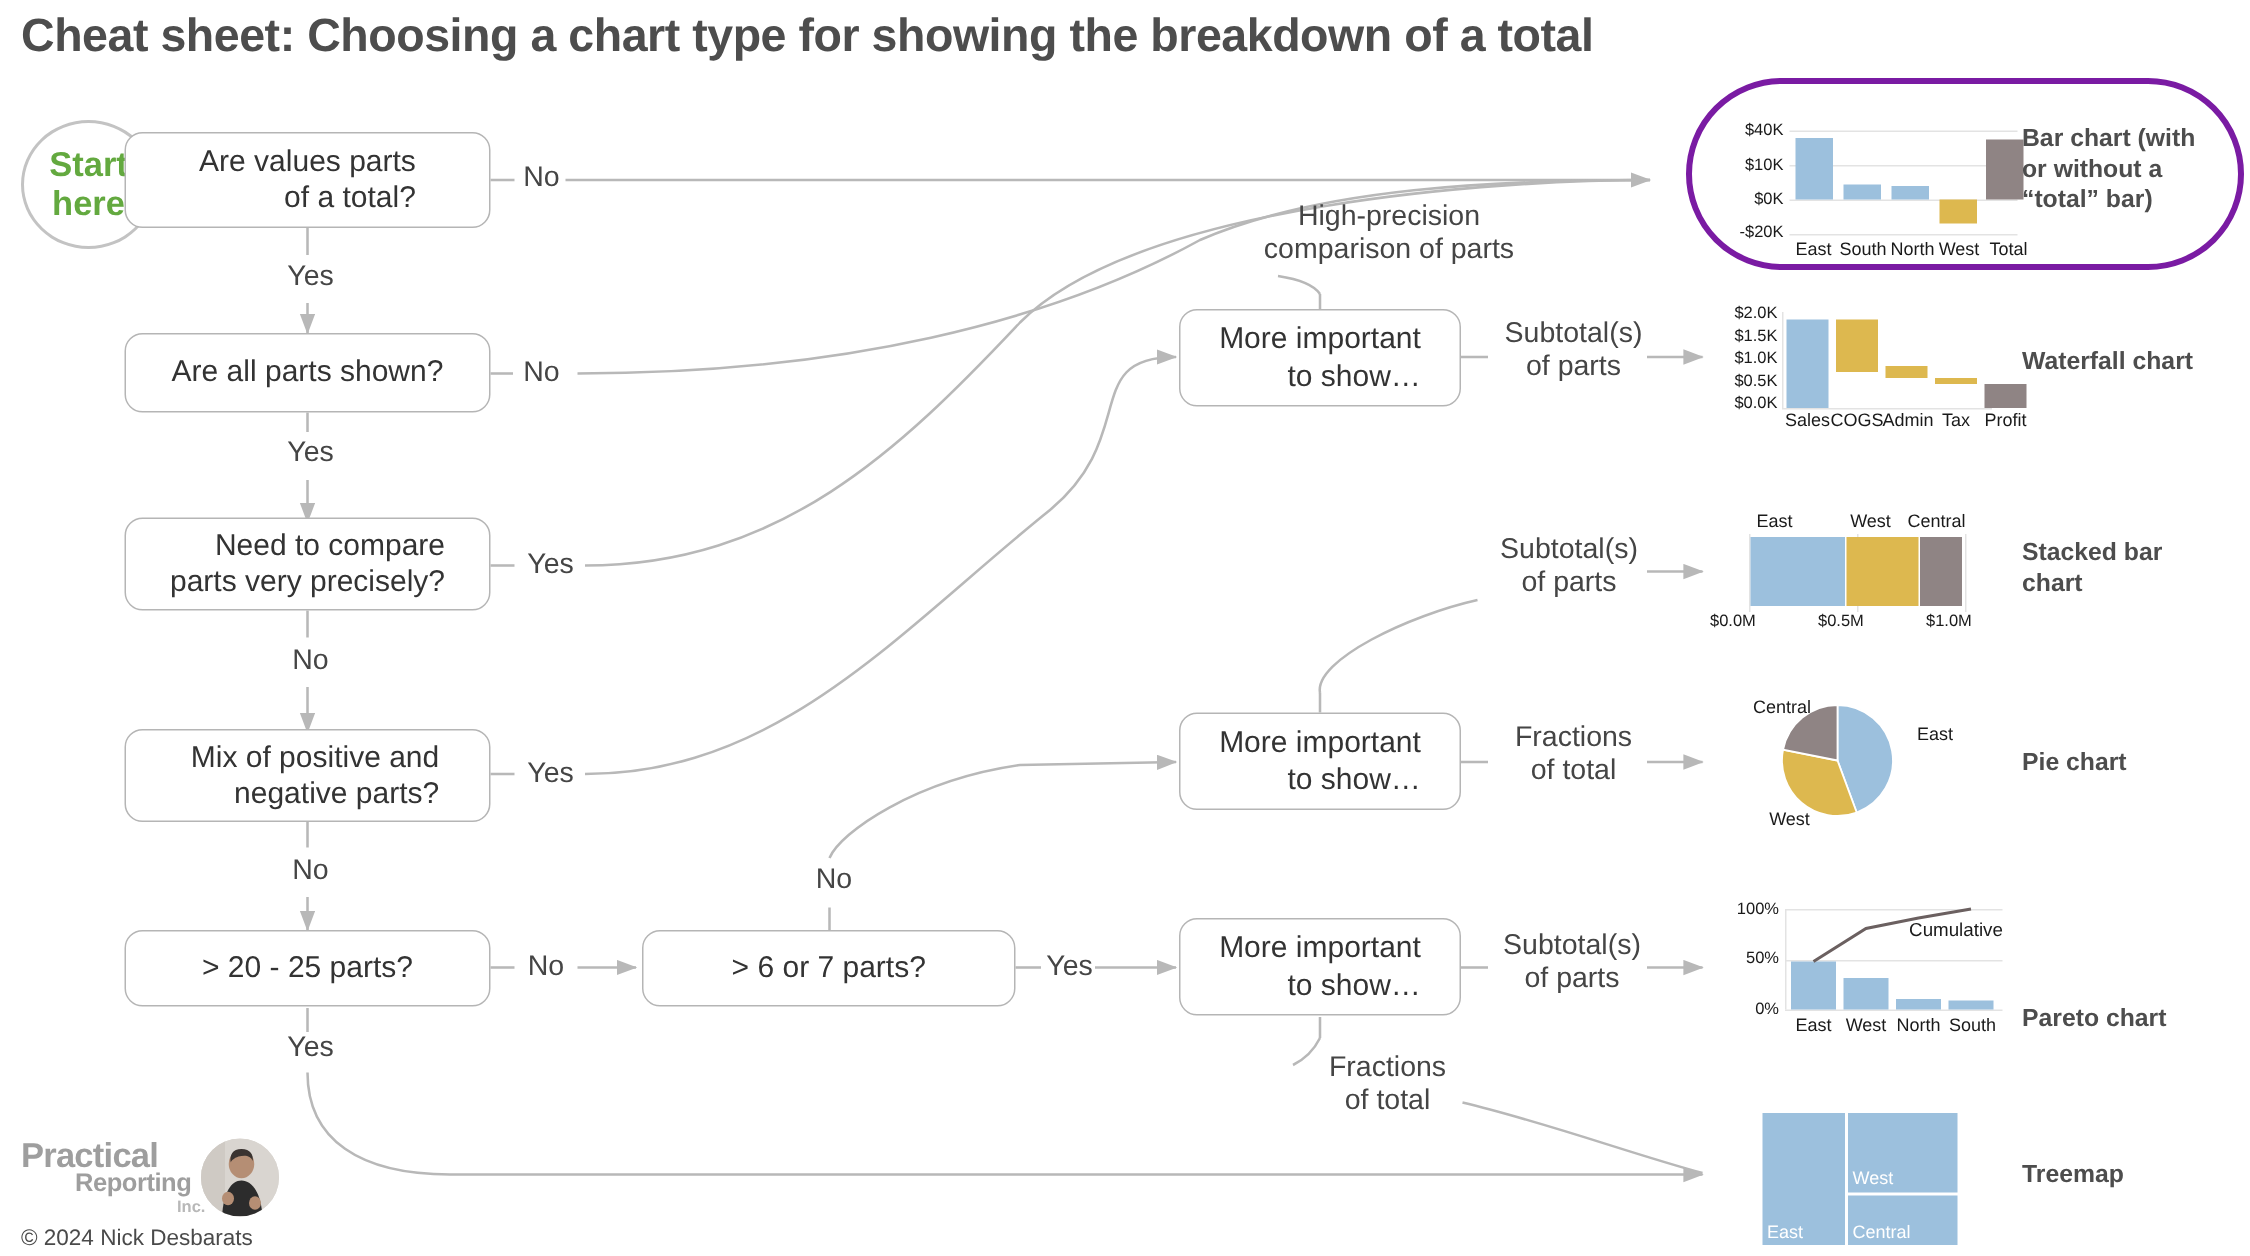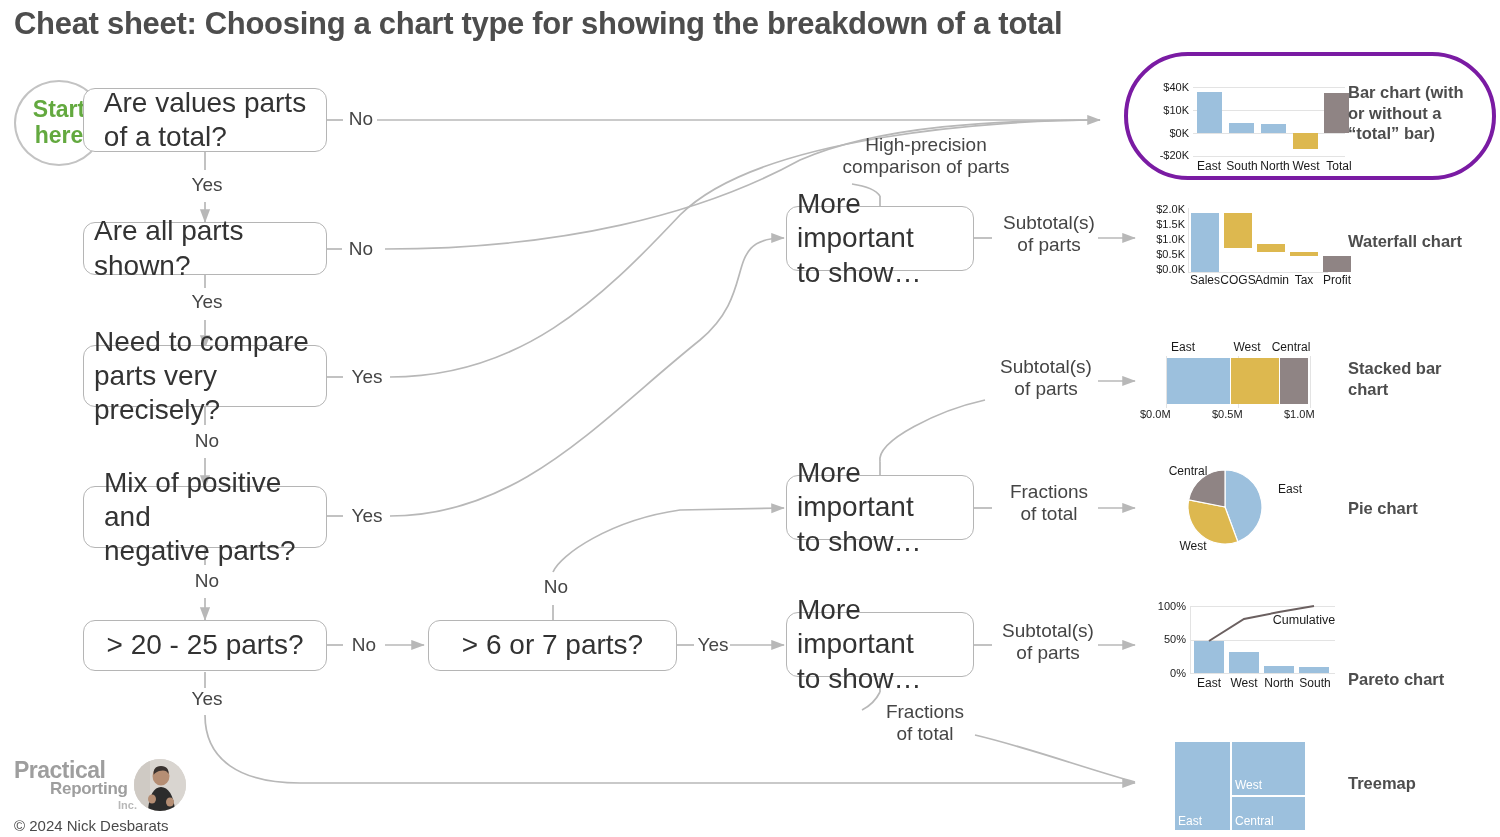--- a/index.html
+++ b/index.html
@@ -6,21 +6,21 @@
   body{width:1500px;height:837px;position:relative;overflow:hidden;
        font-family:"Liberation Sans",sans-serif;color:#3f3f3f;}
 
   #title{position:absolute;left:14px;top:6px;font-size:31px;font-weight:bold;
          color:#4d4d4d;letter-spacing:-0.3px;white-space:nowrap;}
 
   svg#wires{position:absolute;left:0;top:0;width:1500px;height:837px;}
 
   .node{position:absolute;box-sizing:border-box;border:1.6px solid #b5b5b5;
         border-radius:12px;background:#fff;display:flex;align-items:center;
-        justify-content:center;text-align:left;font-size:28px;color:#333;
+        justify-content:center;text-align:right;font-size:20px;color:#333;
         line-height:1.22;padding:4px 10px;}
   .start{position:absolute;border:2px solid #c3c3c3;border-radius:50%;
          background:#fff;display:flex;align-items:center;justify-content:center;
          text-align:center;color:#63a93f;font-weight:bold;font-size:23px;
          line-height:1.12;}
 
   .edge-lbl{position:absolute;font-size:19px;color:#454545;text-align:center;
             line-height:1.18;white-space:pre-line;}
 
   .chart-lbl{position:absolute;font-size:16.5px;font-weight:bold;color:#4d4d4d;

